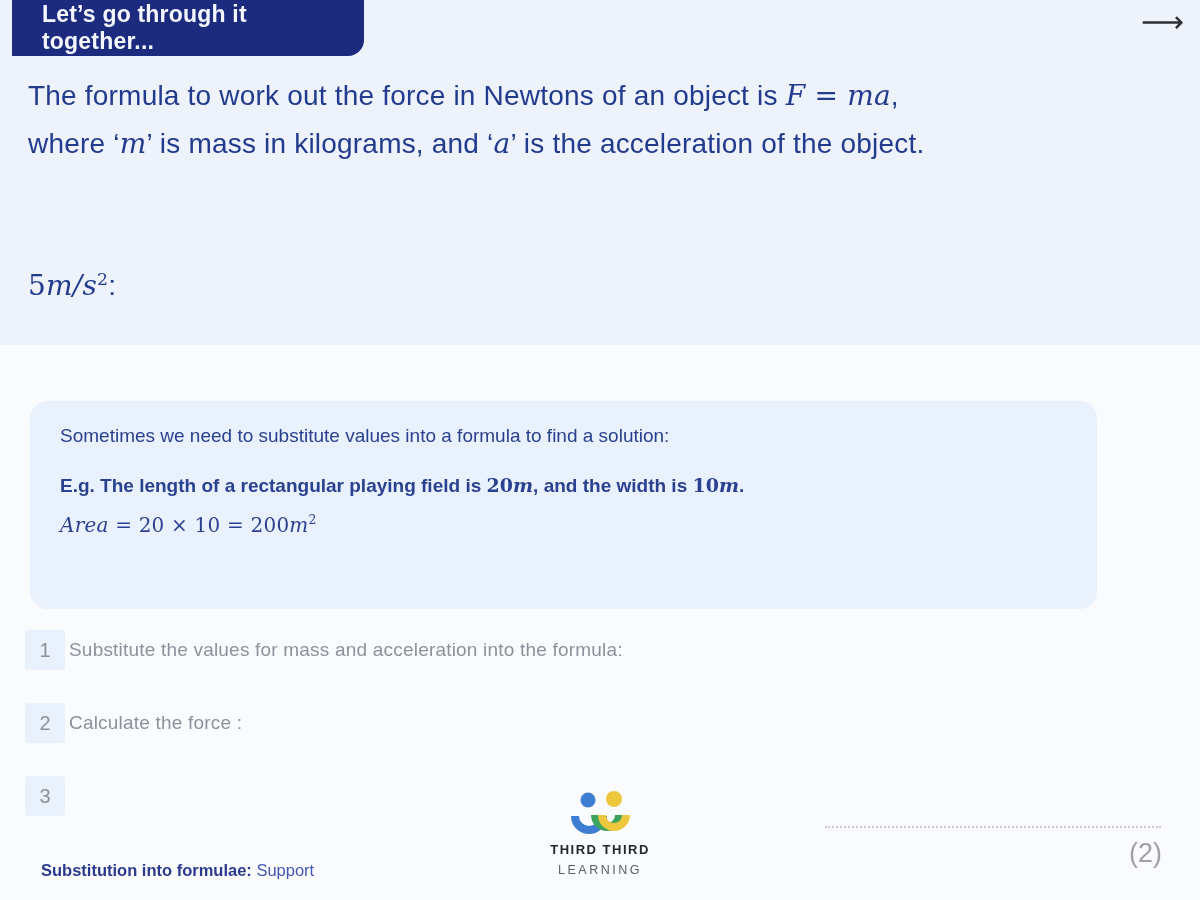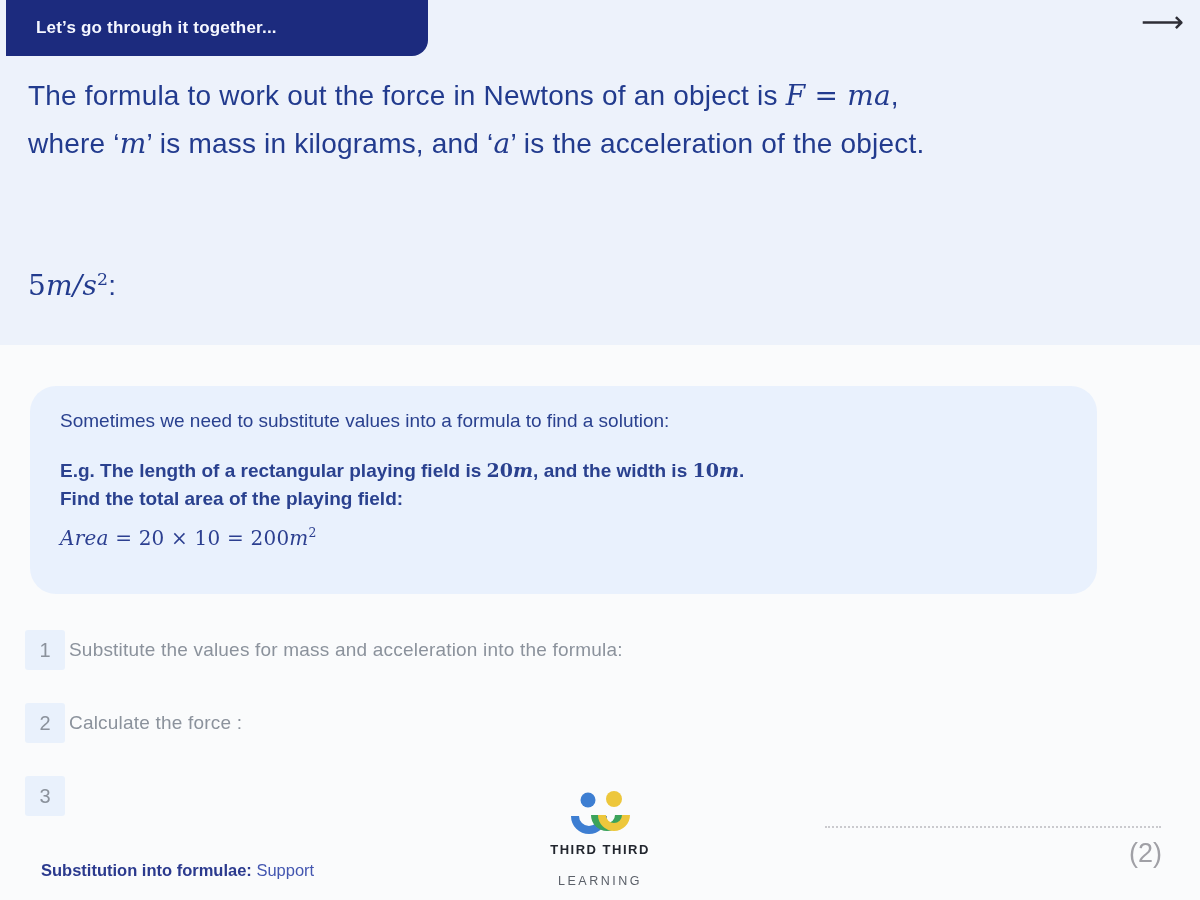--- a/index.html
+++ b/index.html
@@ -12,27 +12,27 @@
   }
   .top-section {
     position: absolute; left: 0; top: 0; width: 1200px; height: 345px;
     background: #edf2fb;
   }
   .bottom-section {
     position: absolute; left: 0; top: 345px; width: 1200px; height: 555px;
     background: #fafbfc;
   }
   .banner {
-    position: absolute; left: 6px; top: 0; width: 422px; height: 56px;
+    position: absolute; left: 12px; top: 0; width: 352px; height: 56px;
     background: #1c2b7e;
     border-radius: 0 0 16px 0;
     display: flex; align-items: center;
     padding-left: 30px;
     color: #f5f7ff;
-    font-size: 17px; font-weight: bold;
+    font-size: 23px; font-weight: bold;
     letter-spacing: 0.2px;
   }
   .next-arrow {
     position: absolute; top: 2px; right: 16px;
     font-size: 30px; color: #2e2e36;
     cursor: pointer; line-height: 40px;
   }
   .intro-p {
     position: absolute; left: 28px;
     color: #223b8e;
@@ -50,23 +50,23 @@
     font-style: normal;
   }
   sup.math-sup {
     font-family: "DejaVu Serif", serif;
     font-style: normal;
     font-size: 0.62em;
     vertical-align: super;
     line-height: 0;
   }
   .info-box {
-    position: absolute; left: 30px; top: 386px; width: 1067px; height: 208px;
+    position: absolute; left: 30px; top: 401px; width: 1067px; height: 208px;
     background: #e9f1fd;
-    border-radius: 26px;
+    border-radius: 18px;
     padding: 24px 30px 0 30px;
     color: #2a418f;
   }
   .box-intro { font-size: 19px; margin-bottom: 24px; }
   .box-eg { font-size: 19px; font-weight: bold; line-height: 28px; margin-bottom: 13px; }
   .box-formula {
     font-family: "DejaVu Serif", serif;
     font-style: italic;
     font-size: 20px;
     color: #2c3f90;
@@ -97,21 +97,21 @@
     position: absolute; left: 538px; top: 790px; width: 124px;
     text-align: center;
   }
   .logo-icon { display: block; margin: 0 auto 4px auto; }
   .logo-line1 {
     font-size: 13px; font-weight: bold; color: #22262e;
     letter-spacing: 1.5px;
   }
   .logo-line2 {
     font-size: 12.5px; color: #5b6069;
-    letter-spacing: 2.5px; margin-top: 17px;
+    letter-spacing: 2.5px; margin-top: 6px;
   }
   .answer-dotted-line {
     position: absolute; left: 825px; top: 826px; width: 336px; height: 0;
     border-top: 2.5px dotted #cacace;
   }
   .page-number {
     position: absolute; right: 38px; top: 838px;
     color: #a0a0a6; font-size: 27px;
   }
   .footer-title {
@@ -140,21 +140,20 @@
 
 <div class="intro-p intro-2">
   <br>
   <span class="math-up">5</span><span class="math">m/s</span><sup class="math-sup">2</sup><span>:</span>
 </div>
 
 <div class="info-box">
   <div class="box-intro">Sometimes we need to substitute values into a formula to find a solution:</div>
   <div class="box-eg">
     <span>E.g. The length of a rectangular playing field is </span><span class="math-up">20</span><span class="math">m</span><span>, and the width is </span><span class="math-up">10</span><span class="math">m</span><span>.</span><br>
-    <span>Find the total area of the playing field:</span>
   </div>
   <div class="box-formula">
     <span>Area</span><span class="math-up"> = </span><span class="math-up">20</span><span class="math-up"> × </span><span class="math-up">10</span><span class="math-up"> = </span><span class="math-up">200</span><span class="math">m</span><sup class="math-sup">2</sup>
   </div>
 </div>
 
 <div class="step step-1">
   <div class="step-badge">1</div>
   <div class="step-label">Substitute the values for mass and acceleration into the formula:</div>
 </div>

